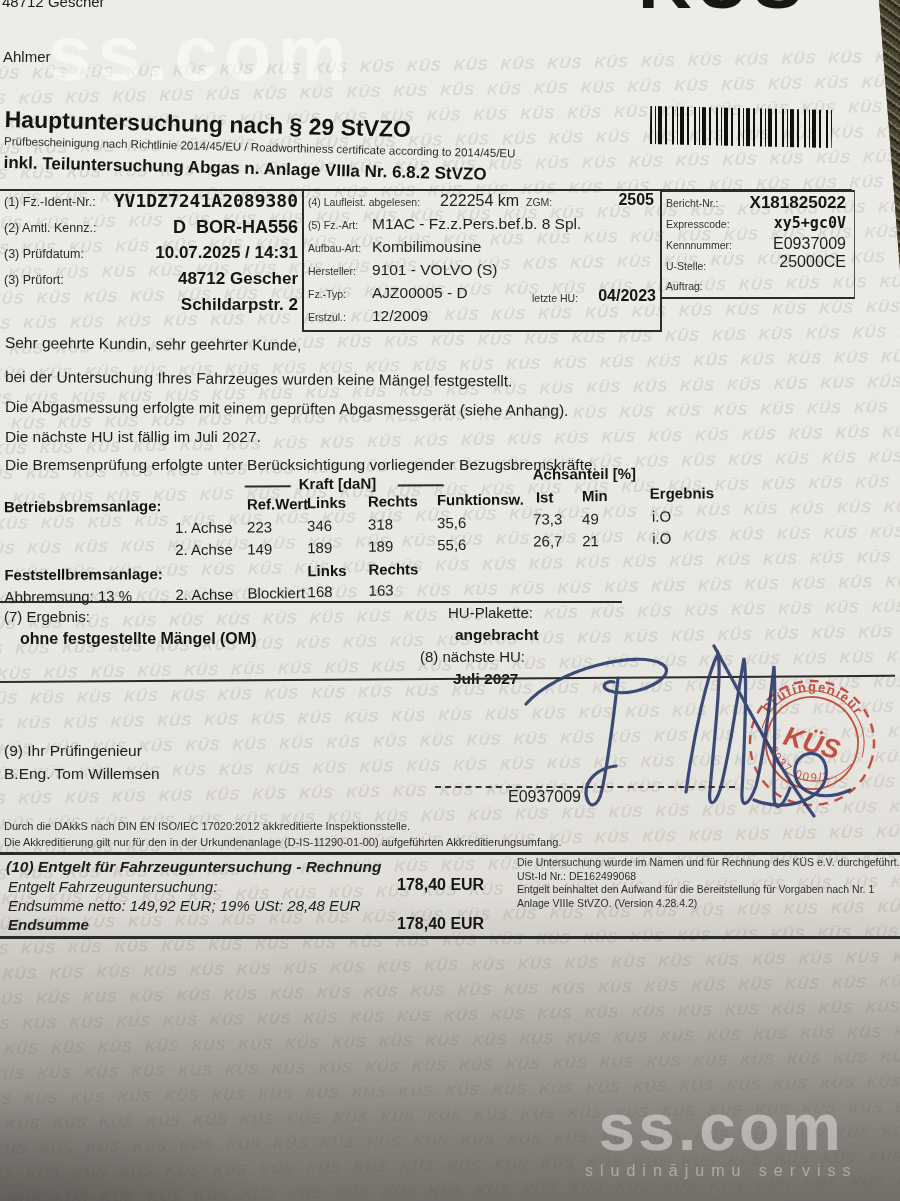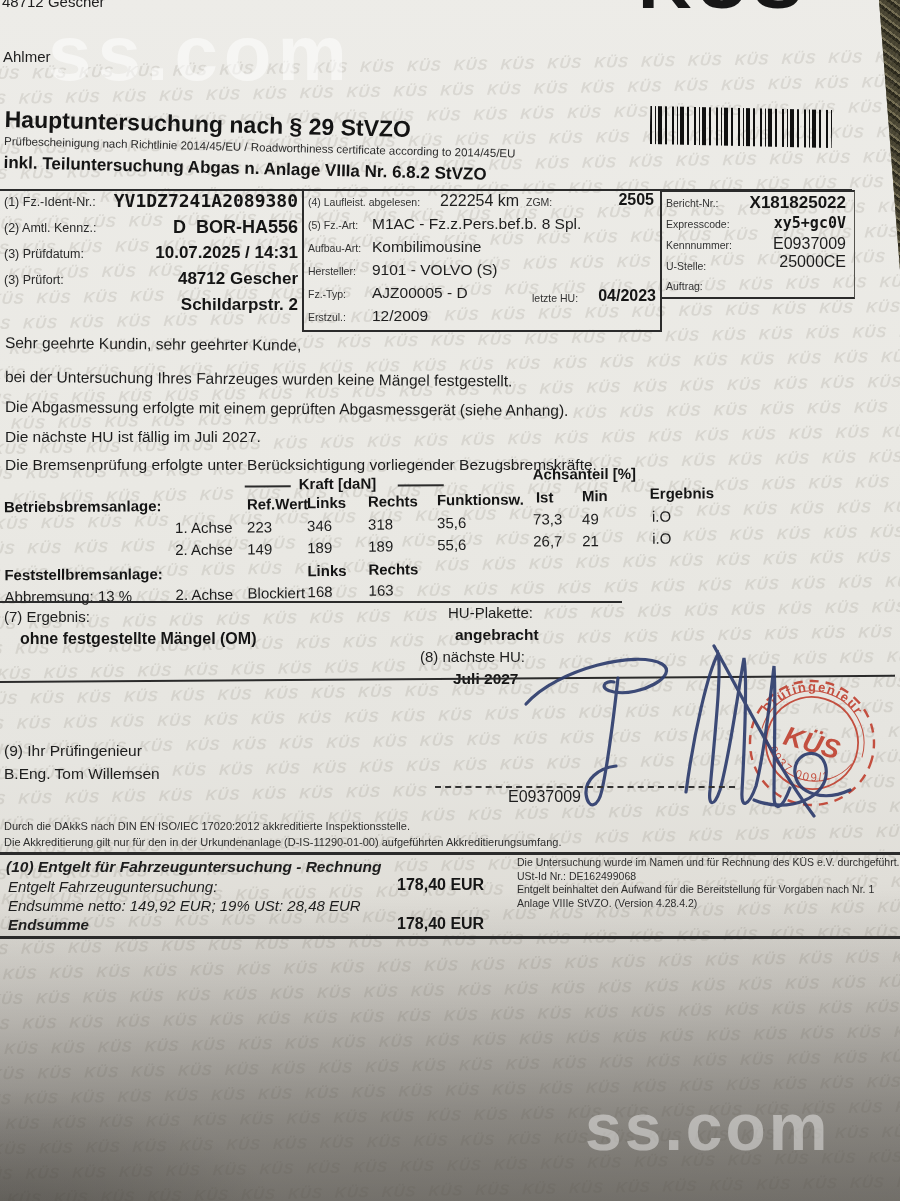--- a/index.html
+++ b/index.html
@@ -272,15 +272,16 @@
   <div class="abs inv-it" style="left:8px;top:897px;">Endsumme netto: 149,92 EUR; 19% USt: 28,48 EUR</div>
   <span class="abs inv-it" style="left:8px;top:916px;font-weight:bold;">Endsumme</span>
   <span class="abs val-b" style="left:397px;top:915px;font-size:16px;">178,40 EUR</span>
   <div class="hline" style="left:0;top:936px;width:900px;height:3px;"></div>
 
   <div class="shadow-overlay"></div>
 
   <div class="ss-top">ss.com</div>
   <div class="ss-bottom">
     <div class="ss-brand">ss.com</div>
+    <div class="ss-tag">sludinājumu serviss</div>
   </div>
 
 </div>
 
 </body></html>

